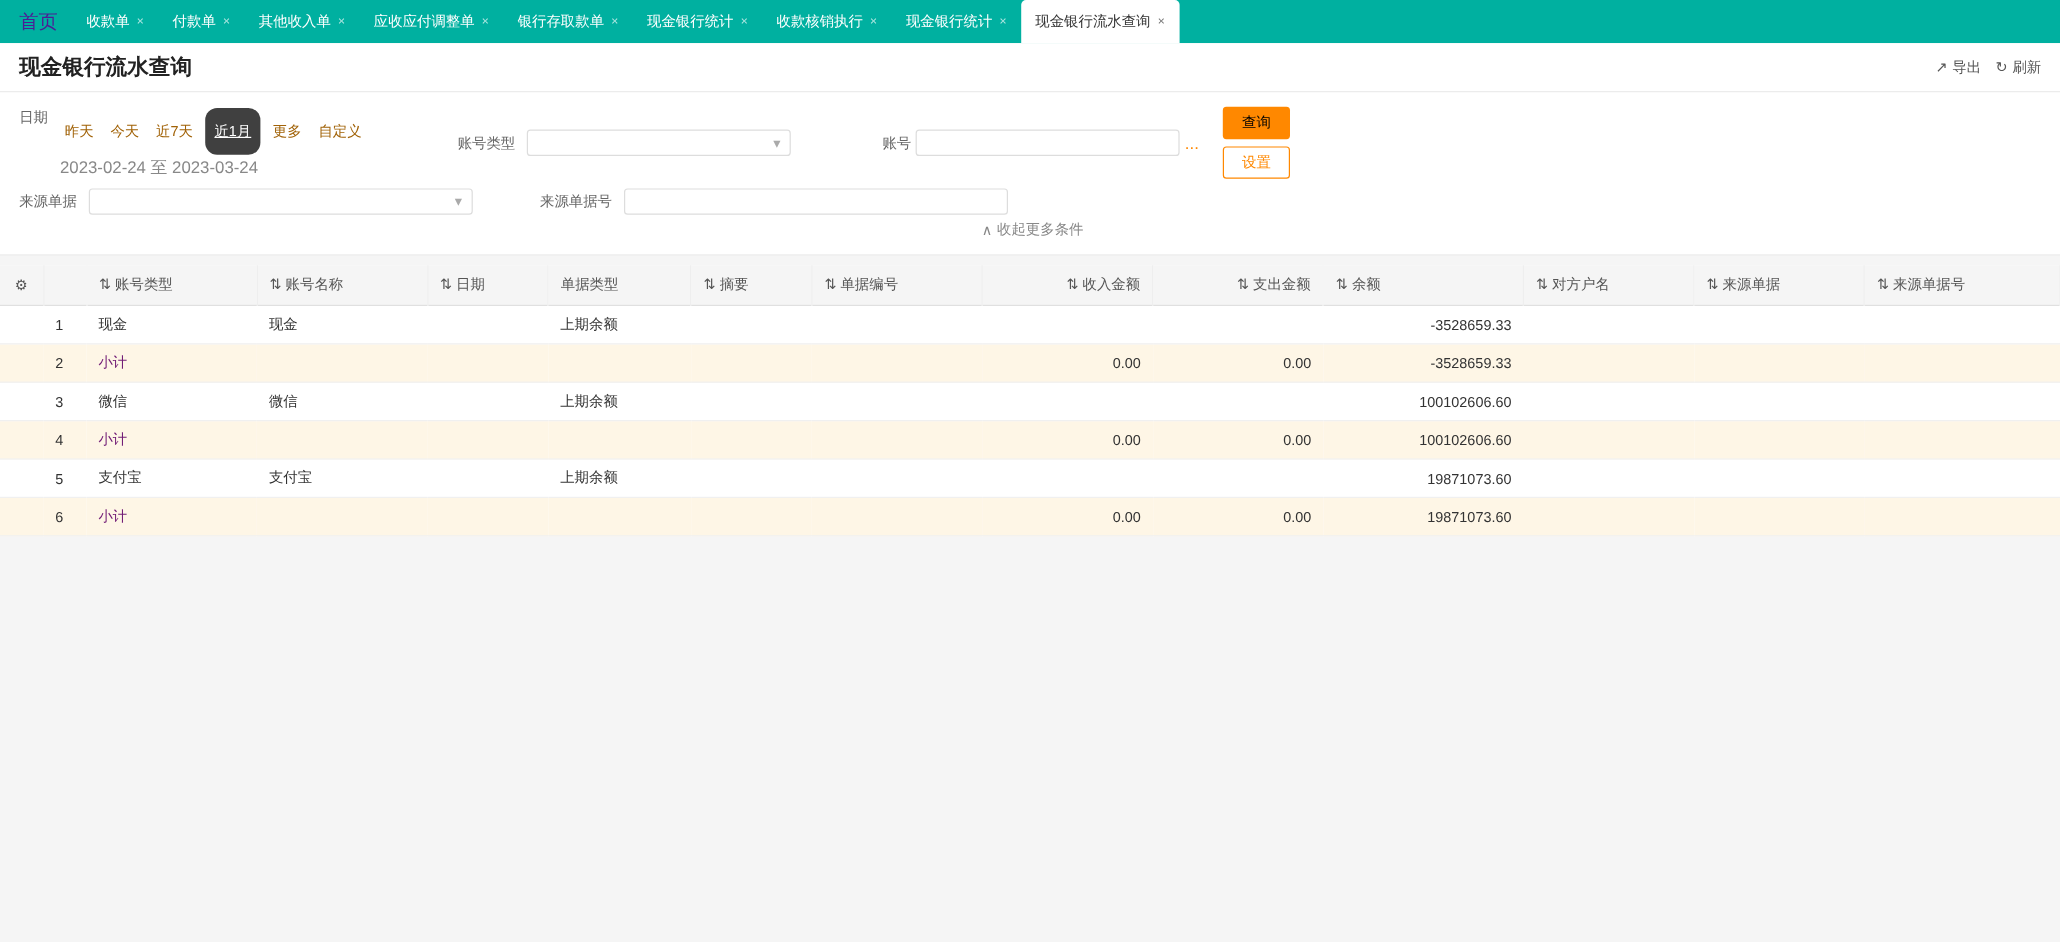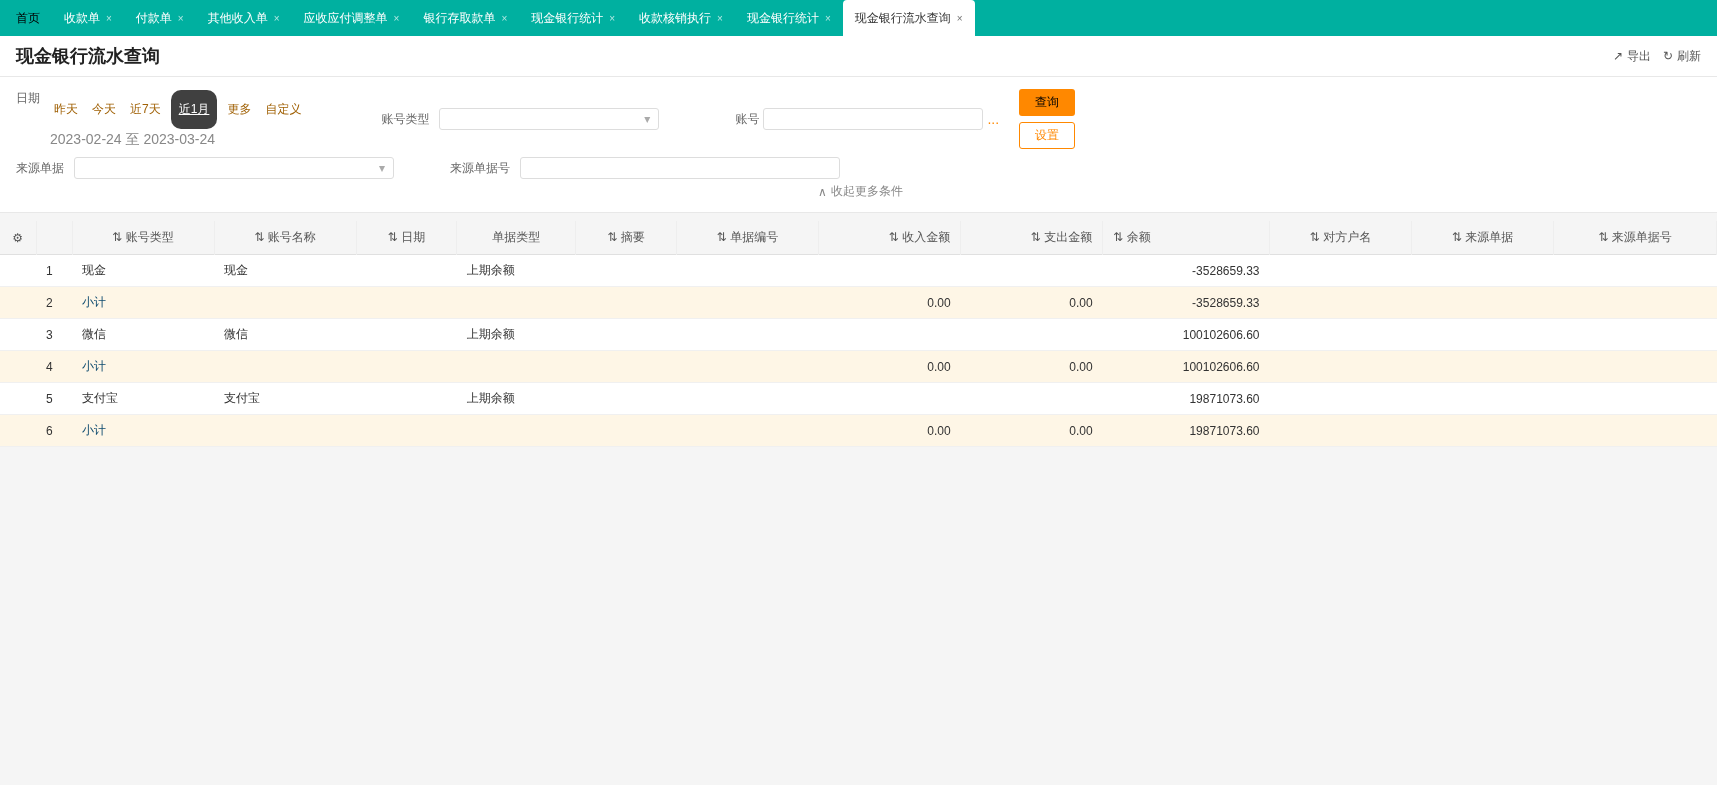--- a/index.html
+++ b/index.html
@@ -29,22 +29,22 @@
       color: #333;
       border-radius: 4px 4px 0 0;
     }
     .nav-item .close-x {
       margin-left: 6px;
       font-size: 10px;
       color: inherit;
       opacity: 0.7;
     }
     .nav-home {
-      color: #000000;
-      font-size: 12px;
+      color: #4c1d95;
+      font-size: 16px;
       padding: 0 12px;
       cursor: pointer;
     }
 
     
     .page-header {
       display: flex;
       align-items: center;
       justify-content: space-between;
       background: #fff;
@@ -181,39 +181,39 @@
       width: 100%;
       border-collapse: collapse;
       font-size: 12px;
     }
     thead tr {
       background: #f5f5f5;
       border-bottom: 1px solid #e0e0e0;
     }
     thead th {
       padding: 8px 10px;
-      text-align: center;
+      text-align: left;
       font-weight: normal;
       color: #555;
       white-space: nowrap;
       border-right: 1px solid #eee;
       position: relative;
     }
     tbody tr {
       border-bottom: 1px solid #f0f0f0;
     }
     tbody tr:nth-child(odd) { background: #fff; }
     tbody tr.subtotal { background: #fef6e6; }
     tbody td {
       padding: 7px 10px;
       color: #333;
       white-space: nowrap;
     }
     tbody td.number { text-align: right; }
-    tbody td.orange { color: #0c4a6e; }
+    tbody td.orange { color: #701a75; }
     .th-gear {
       text-align: center;
       width: 36px;
     }
 
     
     .action-panel {
       display: flex;
       flex-direction: column;
       gap: 6px;

